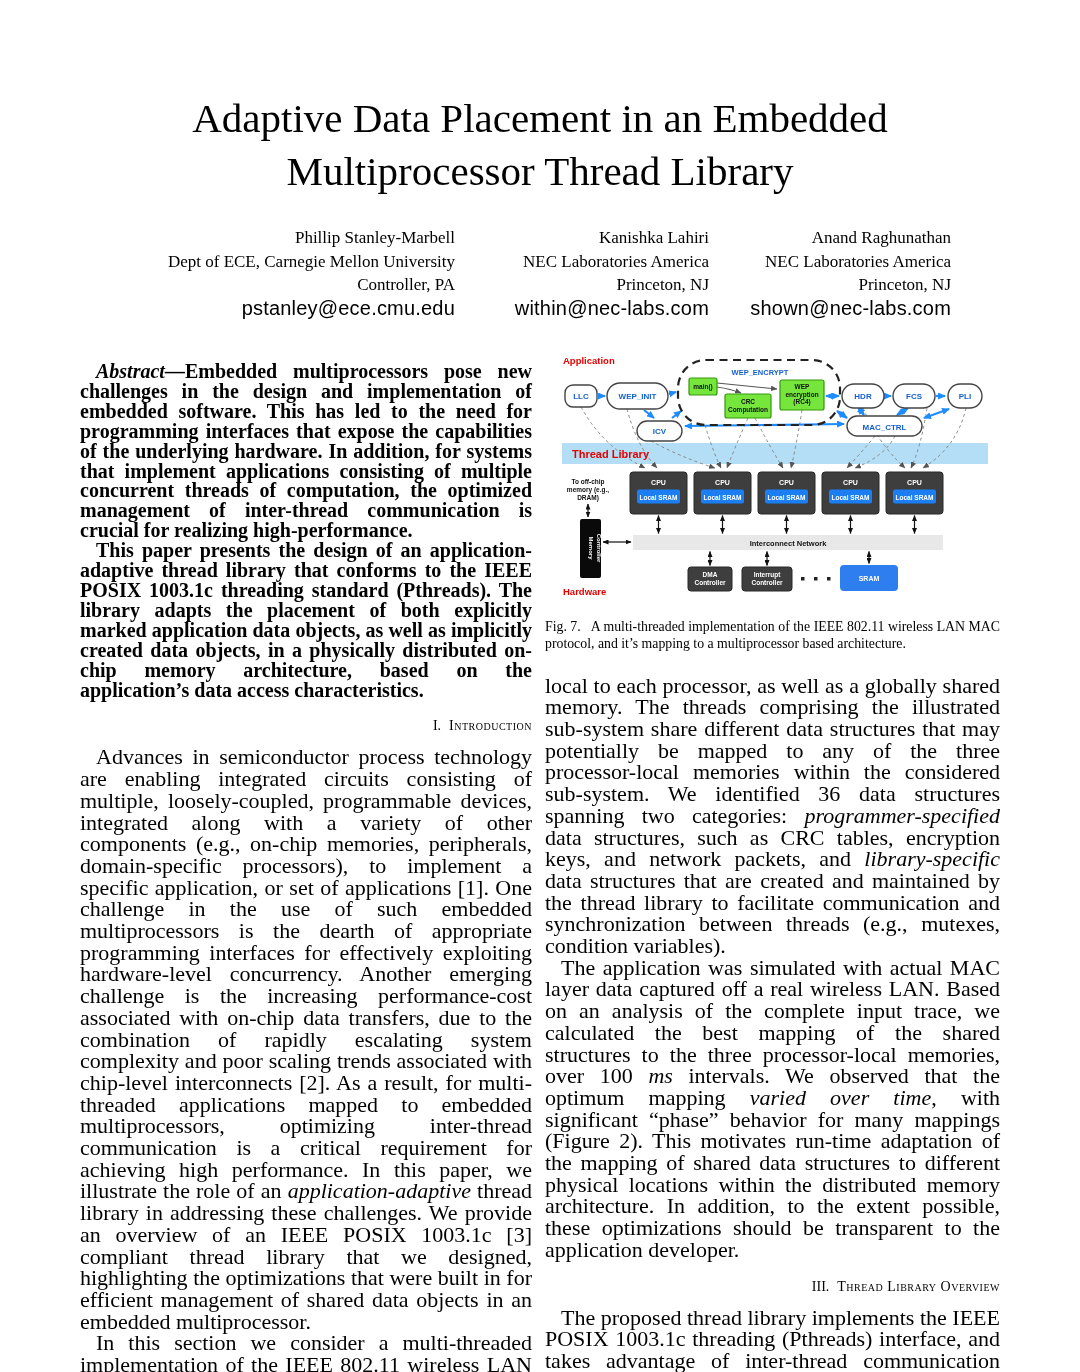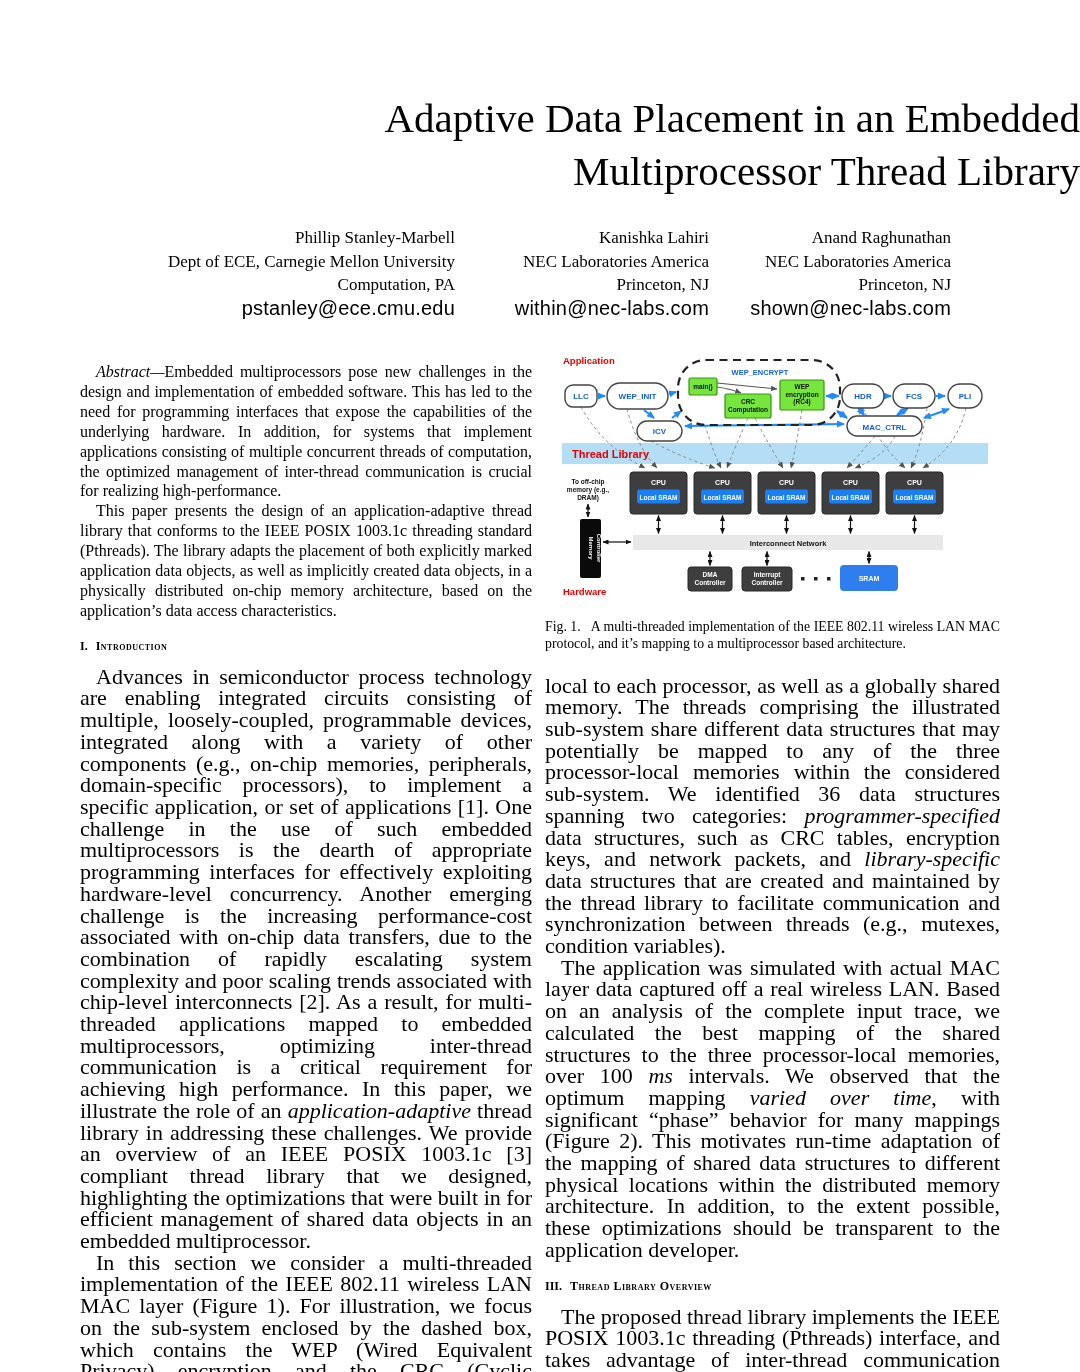--- a/index.html
+++ b/index.html
@@ -1,37 +1,37 @@
 <!DOCTYPE html>
 <html><head>
 <meta charset="utf-8">
 <style>
   html,body{margin:0;padding:0;background:#fff;}
   .page{position:relative;width:1080px;height:1372px;background:#ffffff;overflow:hidden;
         font-family:"Liberation Serif",serif;color:#000;}
   
   .title-block{position:absolute;top:92px;left:0;width:100%;text-align:center;}
   .title-block h1{margin:0;font-weight:400;font-size:41px;line-height:53px;}
-  .title-block h1 span{display:block;text-align:right;}
+  .title-block h1 span{display:block;}
   
   .authors{position:absolute;top:226px;left:80px;width:920px;display:flex;}
   .author{text-align:right;font-size:17px;line-height:23.5px;}
   .author.a1{flex:0 0 375px;}
   .author.a2{flex:0 0 254px;}
   .author.a3{flex:0 0 242px;}
   .a-email{font-family:Liberation Sans, sans-serif;font-size:20px;letter-spacing:0.2px;}
   
   .col-left{position:absolute;left:80px;top:362px;width:452px;}
   .col-right{position:absolute;left:545px;top:352px;width:455px;}
   p{margin:0;}
-  .abstract{font-weight:normal;font-size:16px;line-height:19.9px;text-align:justify;}
+  .abstract{font-weight:bold;font-size:20px;line-height:19.9px;text-align:justify;}
   .abs-label{font-style:italic;}
   .indent{text-indent:16px;}
   .body{font-size:22px;line-height:21.7px;text-align:justify;}
-  .sec{text-align:left;font-weight:700;font-size:12px;margin:18px 0 12px 0;}
+  .sec{text-align:right;font-weight:400;font-size:14px;margin:18px 0 12px 0;}
   .sec-num{margin-right:8px;}
   .sec-title{font-variant:small-caps;letter-spacing:0.5px;}
   
   figure{margin:0 0 22px 0;}
   .fig-svg{display:block;}
   figcaption{font-size:13.8px;line-height:16.8px;text-align:justify;margin-top:4px;}
   .cap-tag{margin-right:10px;}
   
   .ft-node{font:bold 8px "Liberation Sans",sans-serif;fill:#1560cf;text-anchor:middle;}
   .ft-green{font:bold 6.5px "Liberation Sans",sans-serif;fill:#111;text-anchor:middle;}
@@ -67,21 +67,21 @@
     <h1>
         <span>Adaptive Data Placement in an Embedded</span>
         <span>Multiprocessor Thread Library</span>
       </h1>
   </header>
 
   <div class="authors">
     <div class="author a1">
       <div>Phillip Stanley-Marbell</div>
       <div>Dept of ECE, Carnegie Mellon University</div>
-      <div>Computation, PA</div>
+      <div>Controller, PA</div>
       <div class="a-email">pstanley@ece.cmu.edu</div>
     </div>
     <div class="author a2">
       <div>Kanishka Lahiri</div>
       <div>NEC Laboratories America</div>
       <div>Princeton, NJ</div>
       <div class="a-email">within@nec-labs.com</div>
     </div>
     <div class="author a3">
       <div>Anand Raghunathan</div>
@@ -274,21 +274,21 @@
               <text class="ft-green" x="257" y="52">(RC4)</text>
             </g>
             <text class="ft-blue-label" x="215" y="23">WEP_ENCRYPT</text>
           </g>
         </g>
 
         <text class="ft-red" x="18" y="12">Application</text>
         <text class="ft-red-lg" x="27" y="106">Thread Library</text>
         <text class="ft-red" x="18" y="243">Hardware</text>
       </svg>
-      <figcaption><span class="cap-tag">Fig. 1.</span><span>A multi-threaded implementation of the IEEE 802.11 wireless LAN MAC protocol, and it’s mapping to a multiprocessor based architecture.</span></figcaption>
+      <figcaption><span class="cap-tag">Fig. 7.</span><span>A multi-threaded implementation of the IEEE 802.11 wireless LAN MAC protocol, and it’s mapping to a multiprocessor based architecture.</span></figcaption>
     </figure>
 
     <p class="body"><span>local to each processor, as well as a globally shared memory. The threads comprising the illustrated sub-system share different data structures that may potentially be mapped to any of the three processor-local memories within the considered sub-system. We identified 36 data structures spanning two categories: </span><i>programmer-specified</i><span> data structures, such as CRC tables, encryption keys, and network packets, and </span><i>library-specific</i><span> data structures that are created and maintained by the thread library to facilitate communication and synchronization between threads (e.g., mutexes, condition variables).</span></p>
 
     <p class="body indent"><span>The application was simulated with actual MAC layer data captured off a real wireless LAN. Based on an analysis of the complete input trace, we calculated the best mapping of the shared structures to the three processor-local memories, over 100 </span><i>ms</i><span> intervals. We observed that the optimum mapping </span><i>varied over time</i><span>, with significant “phase” behavior for many mappings (Figure 2). This motivates run-time adaptation of the mapping of shared data structures to different physical locations within the distributed memory architecture. In addition, to the extent possible, these optimizations should be transparent to the application developer.</span></p>
 
     <h2 class="sec"><span class="sec-num">III.</span><span class="sec-title">Thread Library Overview</span></h2>
     <p class="body indent">The proposed thread library implements the IEEE POSIX 1003.1c threading (Pthreads) interface, and takes advantage of inter-thread communication characteristics to intelligently manage the mapping of virtual addresses to physical locations within a distributed on-chip memory architecture. For applications with time-varying characteristics, the library is capable</p>
   </div>
 

